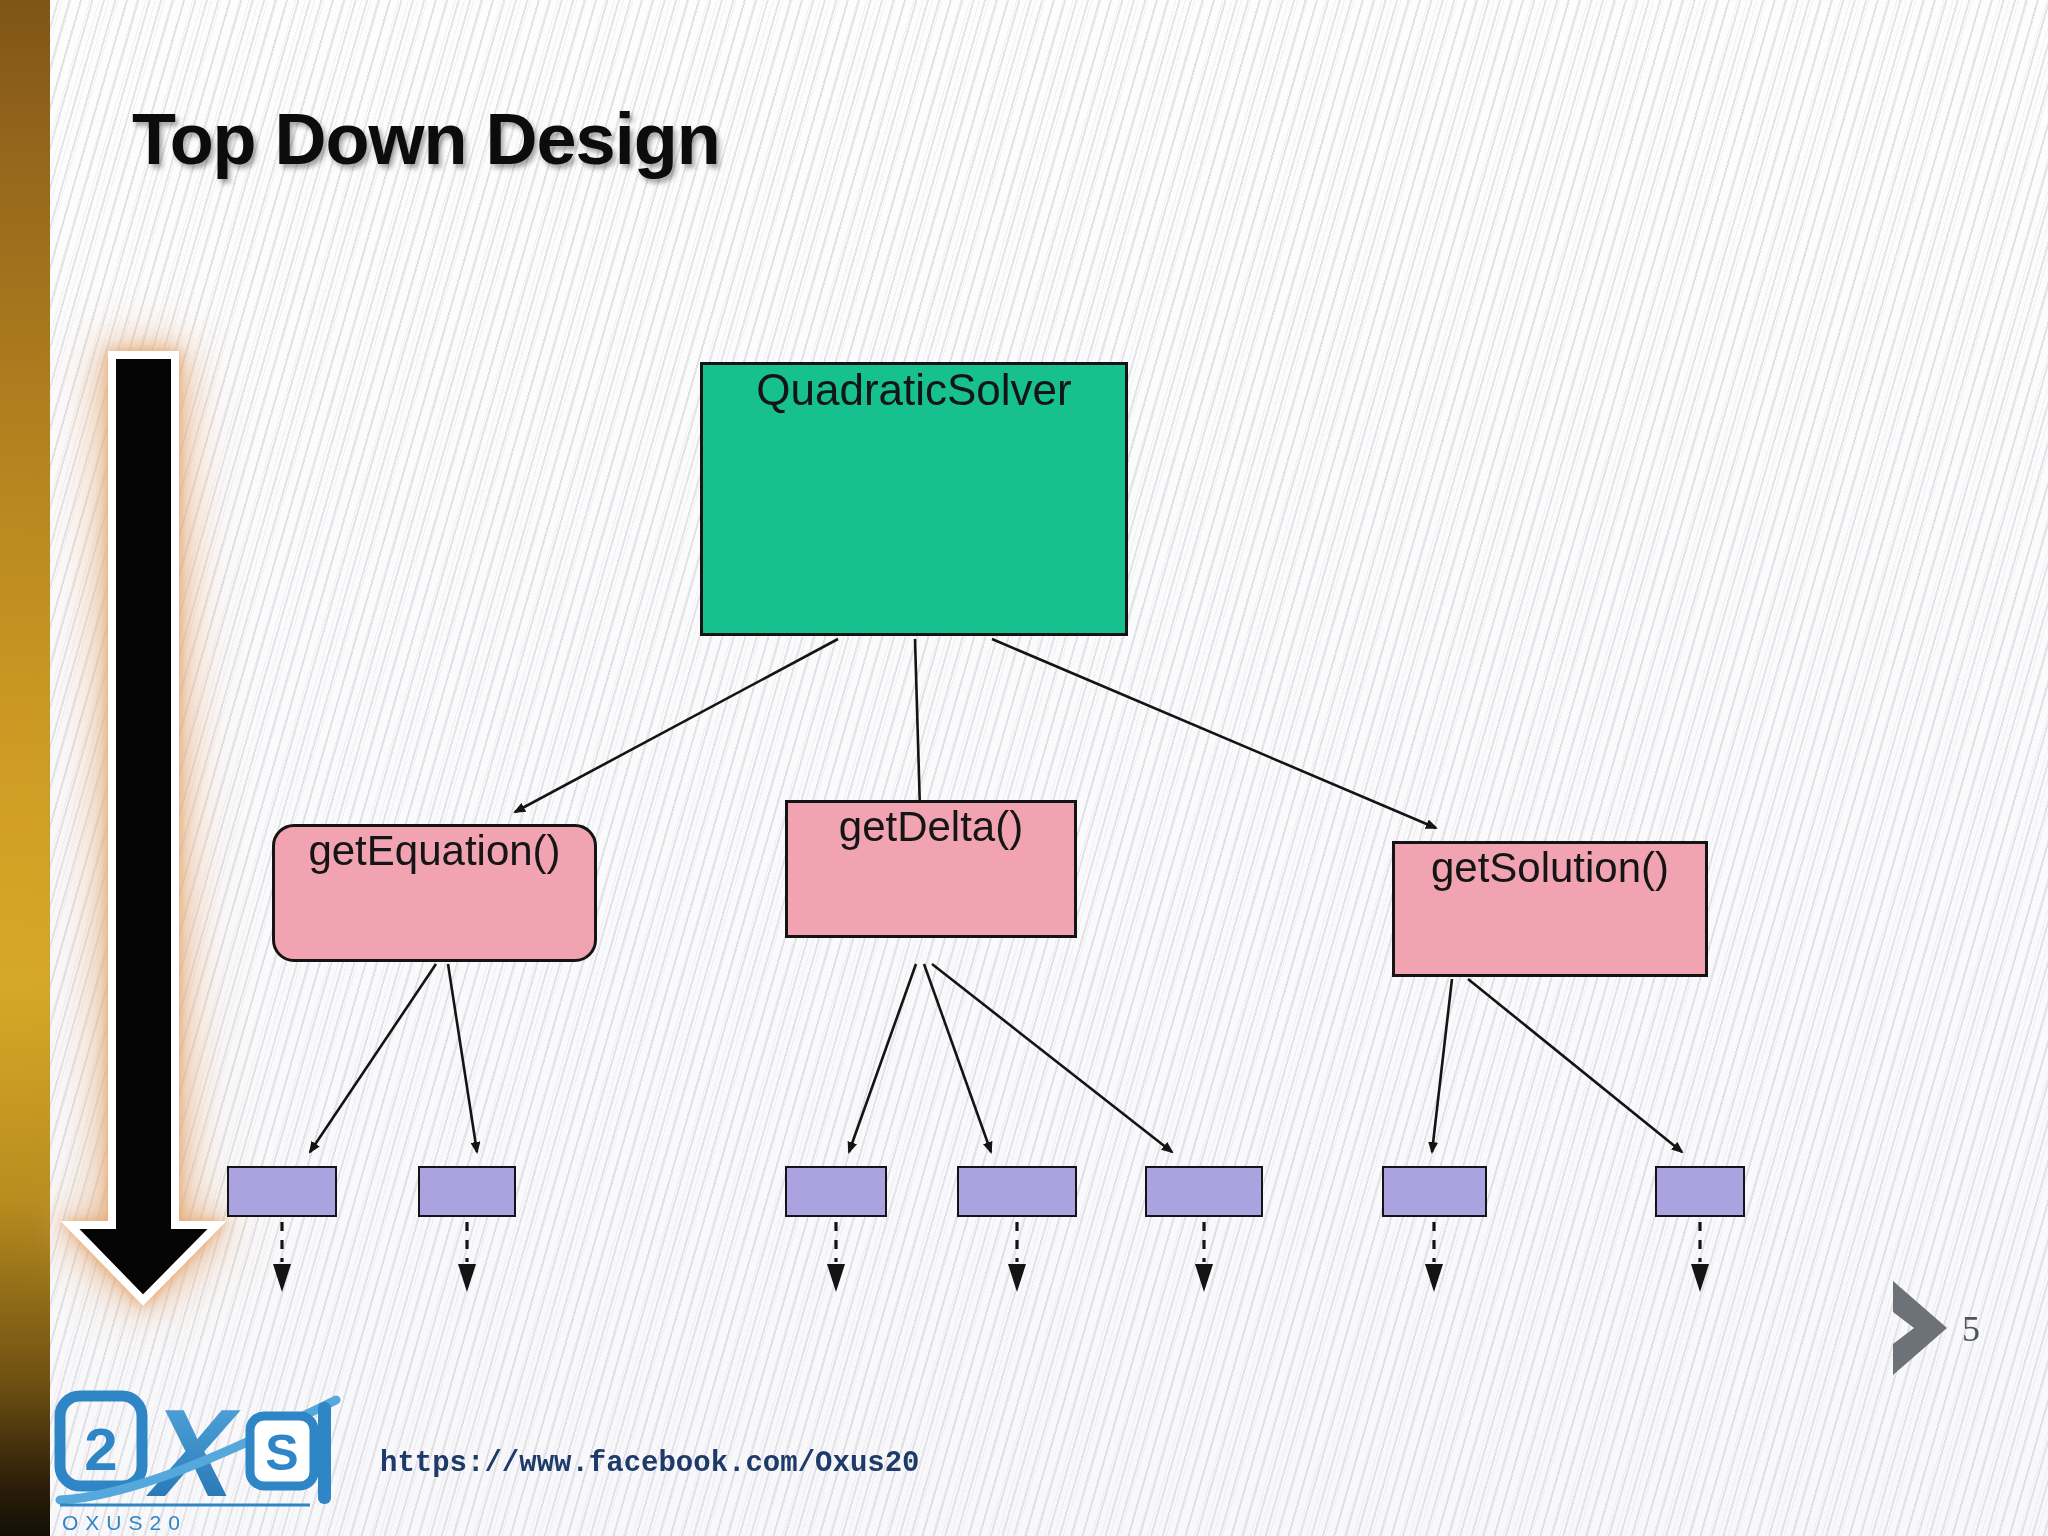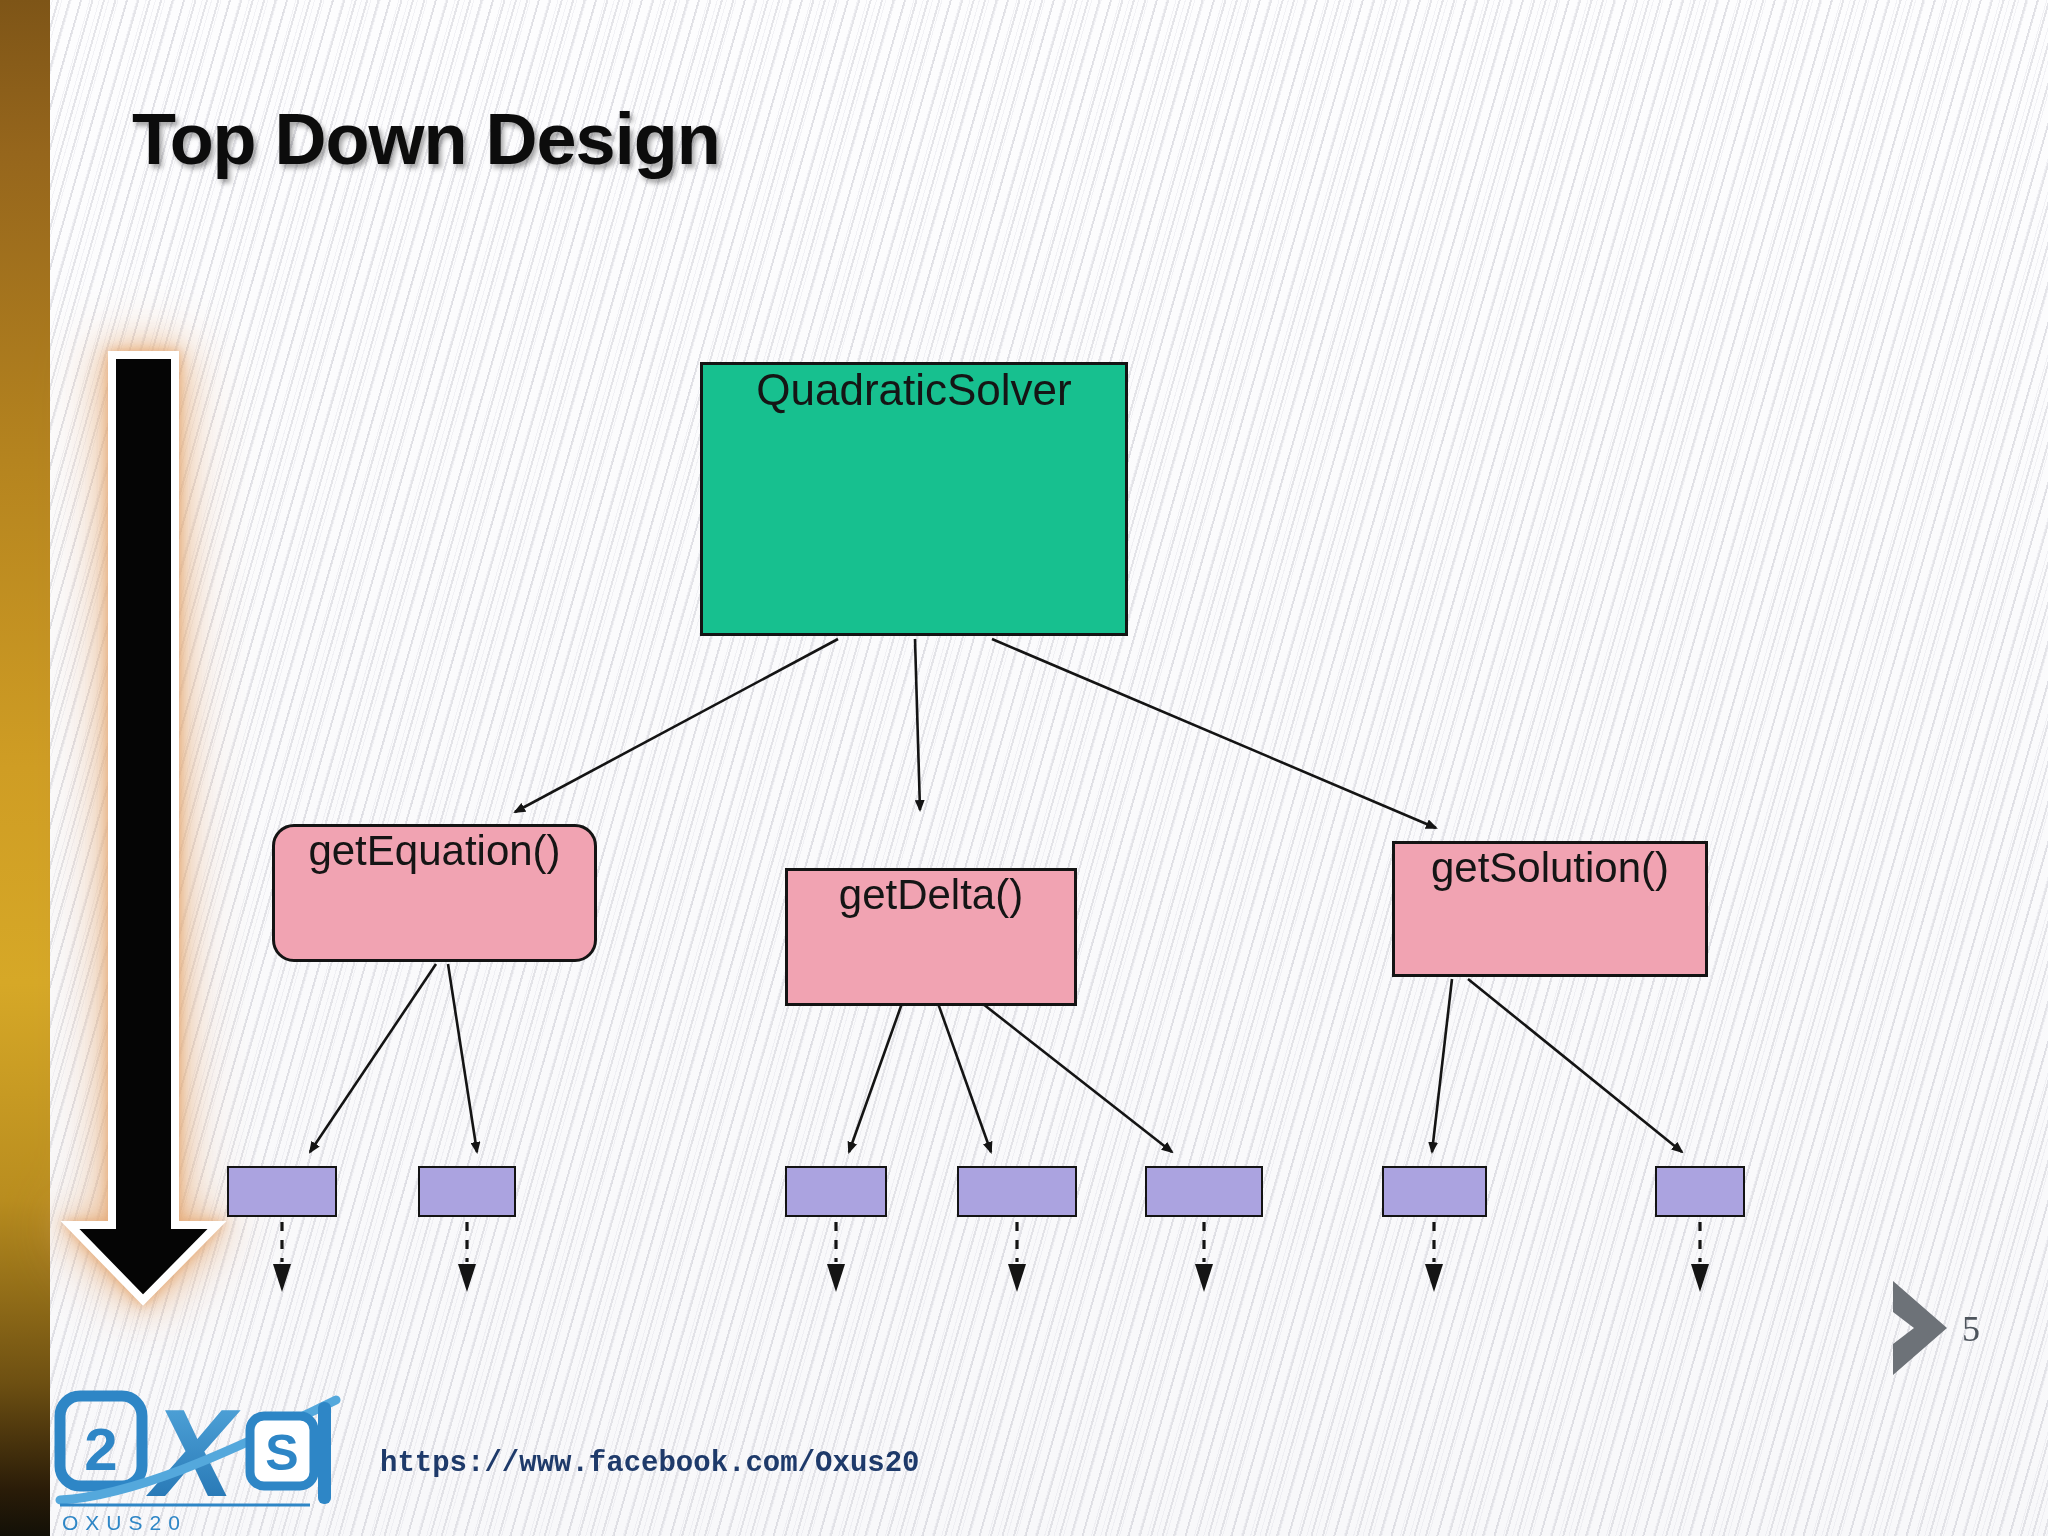--- a/index.html
+++ b/index.html
@@ -23,21 +23,21 @@
     text-shadow:3px 4px 5px rgba(0,0,0,.35);
     white-space:nowrap;
   }
   .node{
     position:absolute;display:flex;align-items:flex-start;justify-content:center;
     border:3px solid #141414;color:#151515;text-align:center;
     box-sizing:border-box;
   }
   #node-root{left:700px;top:362px;width:428px;height:274px;background:var(--root-fill,#17c08f);font-size:44px;}
   #node-c0{left:272px;top:824px;width:325px;height:138px;background:var(--child-fill,#f1a3b2);font-size:42px;border-radius:22px;}
-  #node-c1{left:785px;top:868px;width:292px;height:138px;background:var(--child-fill,#f1a3b2);font-size:42px;}
+  #node-c1{left:785px;top:800px;width:292px;height:138px;background:var(--child-fill,#f1a3b2);font-size:42px;}
   #node-c2{left:1392px;top:841px;width:316px;height:136px;background:var(--child-fill,#f1a3b2);font-size:42px;}
   .leaf{
     position:absolute;top:1166px;height:51px;background:var(--leaf-fill,#aba3e0);
     border:2px solid #141414;box-sizing:border-box;
   }
   #leaf-0{left:227px;width:110px;} #leaf-1{left:418px;width:98px;}
   #leaf-2{left:785px;width:102px;} #leaf-3{left:957px;width:120px;}
   #leaf-4{left:1145px;width:118px;} #leaf-5{left:1382px;width:105px;}
   #leaf-6{left:1655px;width:90px;}
   #connectors{position:absolute;left:0;top:0;width:2048px;height:1536px;pointer-events:none;}

